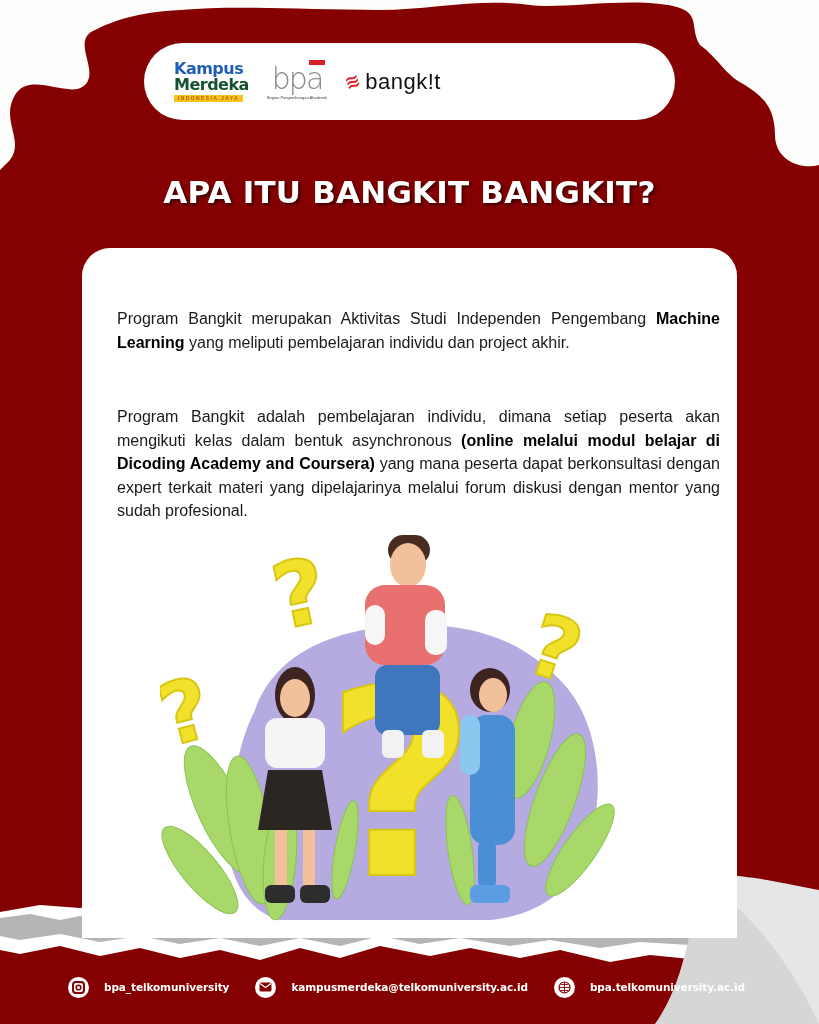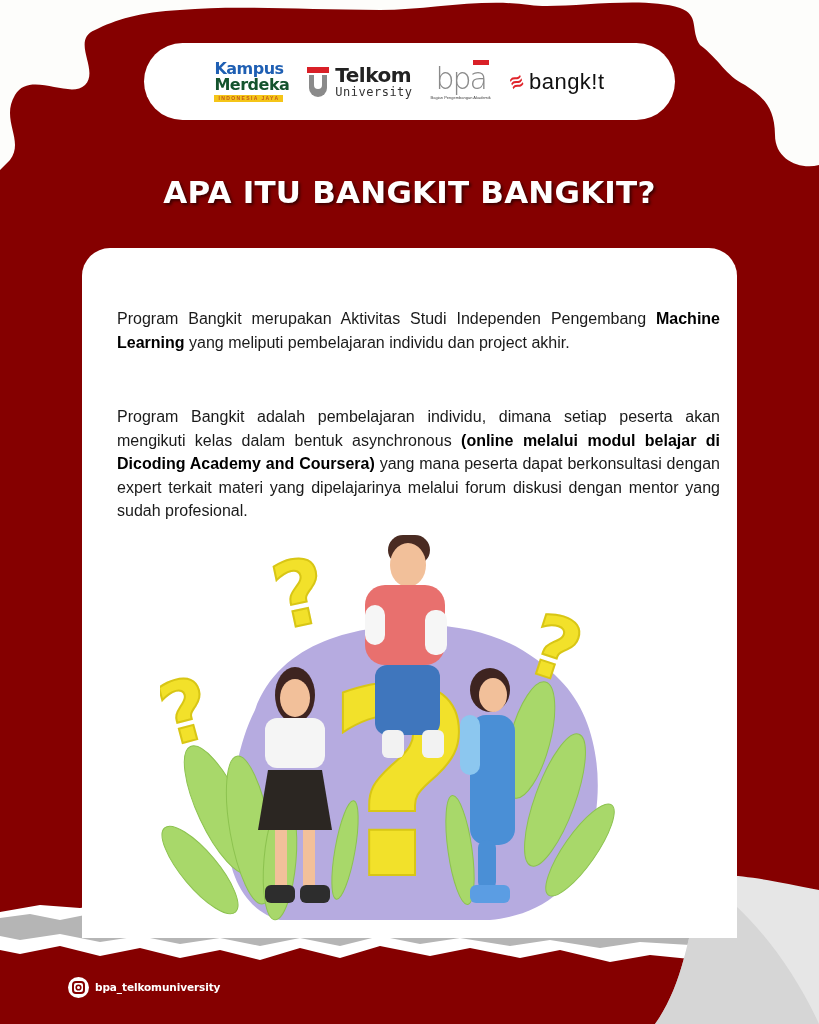--- a/index.html
+++ b/index.html
@@ -5,21 +5,21 @@
   * { margin:0; padding:0; box-sizing:border-box; }
   html, body { width:819px; height:1024px; overflow:hidden; background:#fdfdfb; }
   body { position:relative; font-family:"Liberation Sans", "DejaVu Sans", sans-serif; }
 
   .bg-svg { position:absolute; left:0; top:0; width:819px; height:1024px; }
 
   
   .logo-bar {
     position:absolute; left:144px; top:43px; width:531px; height:77px;
     background:#ffffff; border-radius:39px;
-    display:flex; align-items:center; justify-content:center; gap:18px;
+    display:flex; align-items:center; gap:18px;
     padding:12px 30px;
   }
   .logo { display:flex; align-items:center; }
   .km { flex-direction:column; align-items:flex-start; line-height:1; }
   .km .l1, .km .l2 { font-family:"DejaVu Sans", sans-serif; font-weight:bold; font-size:16px; color:#1f5fb3; letter-spacing:-0.5px; }
   .km .l2 { color:#14532d; }
   .km .tag { margin-top:2px; background:#f5c518; color:#c25a1a; font-size:5px; font-weight:bold; letter-spacing:1.4px; padding:1px 4px; }
   .tu { gap:6px; }
   .tu-icon { width:22px; height:30px; position:relative; }
   .tu-icon .flag { position:absolute; left:0; top:0; width:22px; height:6px; background:#d92027; }
@@ -59,21 +59,21 @@
   .para b { font-weight:bold; color:#000; }
 
   
   .illus { position:absolute; left:160px; top:530px; width:460px; height:400px; }
 
   
   .footer {
     position:absolute; left:0; top:972px; width:700px; height:30px;
     display:flex; align-items:center; gap:26px; padding-left:68px;
   }
-  .f-item { display:flex; align-items:center; gap:6px; }
+  .f-item { display:flex; align-items:center; gap:15px; }
   .f-icon {
     width:21px; height:21px; border-radius:50%; background:#ffffff;
     display:flex; align-items:center; justify-content:center;
   }
   .f-text { color:#ffffff; font-family:"DejaVu Sans", sans-serif; font-size:10.5px; font-weight:bold; letter-spacing:-0.1px; }
 </style>
 </head>
 <body>
 
 <svg class="bg-svg" viewBox="0 0 819 1024" xmlns="http://www.w3.org/2000/svg">
@@ -100,30 +100,20 @@
   <path d="M700 880 C720 870, 760 878, 819 890 L819 1024 L655 1024 C680 990, 690 940, 700 880 Z" fill="#e6e6e6"></path>
   <path d="M700 880 C740 900, 790 960, 819 1024 L655 1024 C680 990, 690 940, 700 880 Z" fill="#cfcfcf" opacity="0.7"></path>
 </svg>
 
 <div class="logo-bar">
   <div class="logo km">
     <span class="l1">Kampus</span>
     <span class="l2">Merdeka</span>
     <span class="tag">INDONESIA JAYA</span>
   </div>
-  <div class="logo tu">
-    <div class="tu-icon">
-        <div class="flag"></div>
-        <div class="cup"></div>
-      </div>
-    <div class="tu-text">
-      <span class="a">Telkom</span>
-      <span class="b">University</span>
-    </div>
-  </div>
   <div class="logo bpa">
     <span class="flagmini"></span>
     <span class="word">bpa</span>
     <span class="sub">Bagian Pengembangan Akademik</span>
   </div>
   <div class="logo bk">
     <span class="bk-icon">≋</span>
     <span class="bk-text">bangk!t</span>
   </div>
 </div>
@@ -194,13 +184,31 @@
 <div class="footer">
   <div class="f-item">
     <span class="f-icon">
       <svg width="13" height="13" viewBox="0 0 13 13">
           <rect x="1" y="1" width="11" height="11" rx="3" fill="none" stroke="#850000" stroke-width="2"></rect>
           <circle cx="6.5" cy="6.5" r="2.3" fill="none" stroke="#850000" stroke-width="1.6"></circle>
         </svg>
     </span>
     <span class="f-text">bpa_telkomuniversity</span>
   </div>
+  <div class="f-item">
+    <span class="f-icon">
+      <svg width="13" height="10" viewBox="0 0 13 10">
+          <rect x="0.5" y="0.5" width="12" height="9" rx="1.5" fill="#850000"></rect>
+          <path d="M1 1.5 L6.5 5.5 L12 1.5" fill="none" stroke="#fff" stroke-width="1.2"></path>
+        </svg>
+    </span>
+    <span class="f-text">kampusmerdeka@telkomuniversity.ac.id</span>
+  </div>
+  <div class="f-item">
+    <span class="f-icon">
+      <svg width="13" height="13" viewBox="0 0 13 13">
+          <circle cx="6.5" cy="6.5" r="5.5" fill="none" stroke="#850000" stroke-width="1.2"></circle>
+          <path d="M1 6.5 H12 M3 3.5 H10 M3 9.5 H10 M6.5 1 V12" stroke="#850000" stroke-width="0.9" fill="none"></path>
+        </svg>
+    </span>
+    <span class="f-text">bpa.telkomuniversity.ac.id</span>
+  </div>
 </div>
 
 </body></html>

